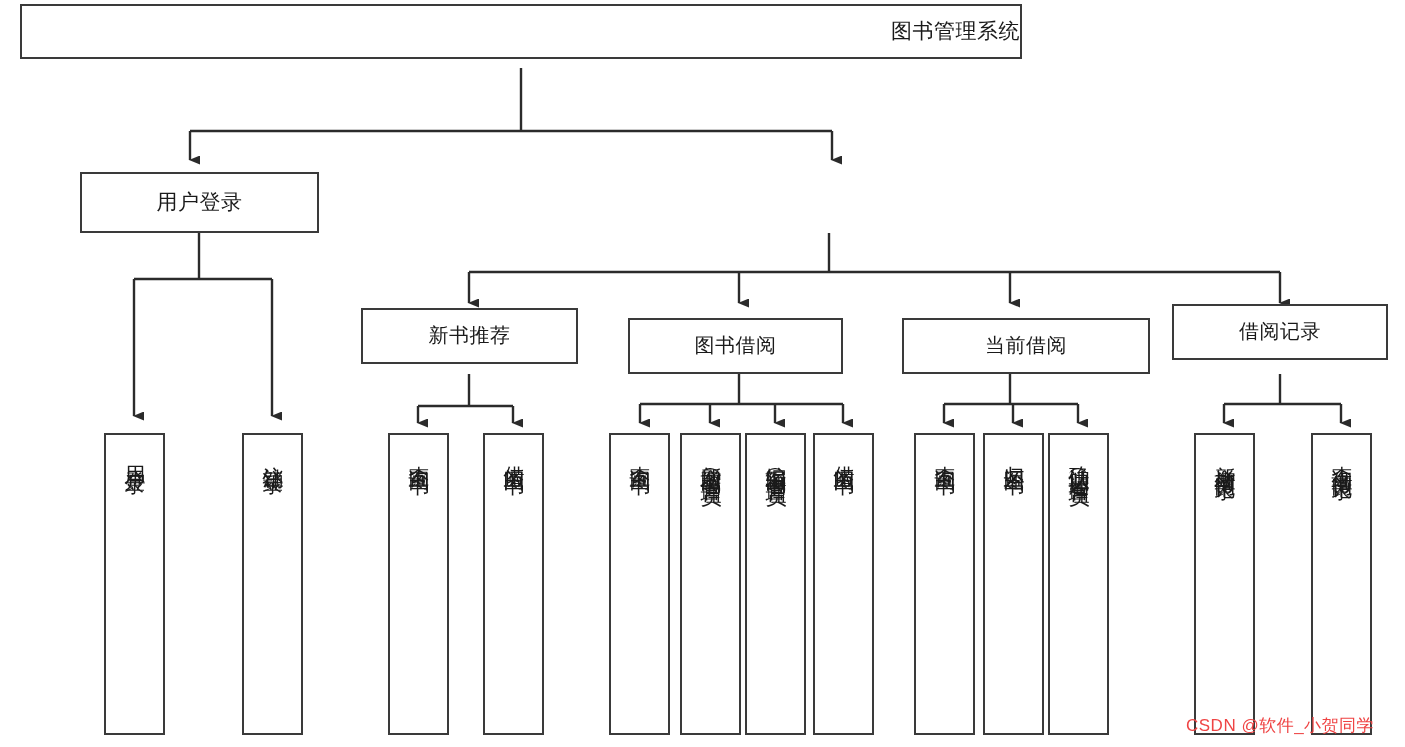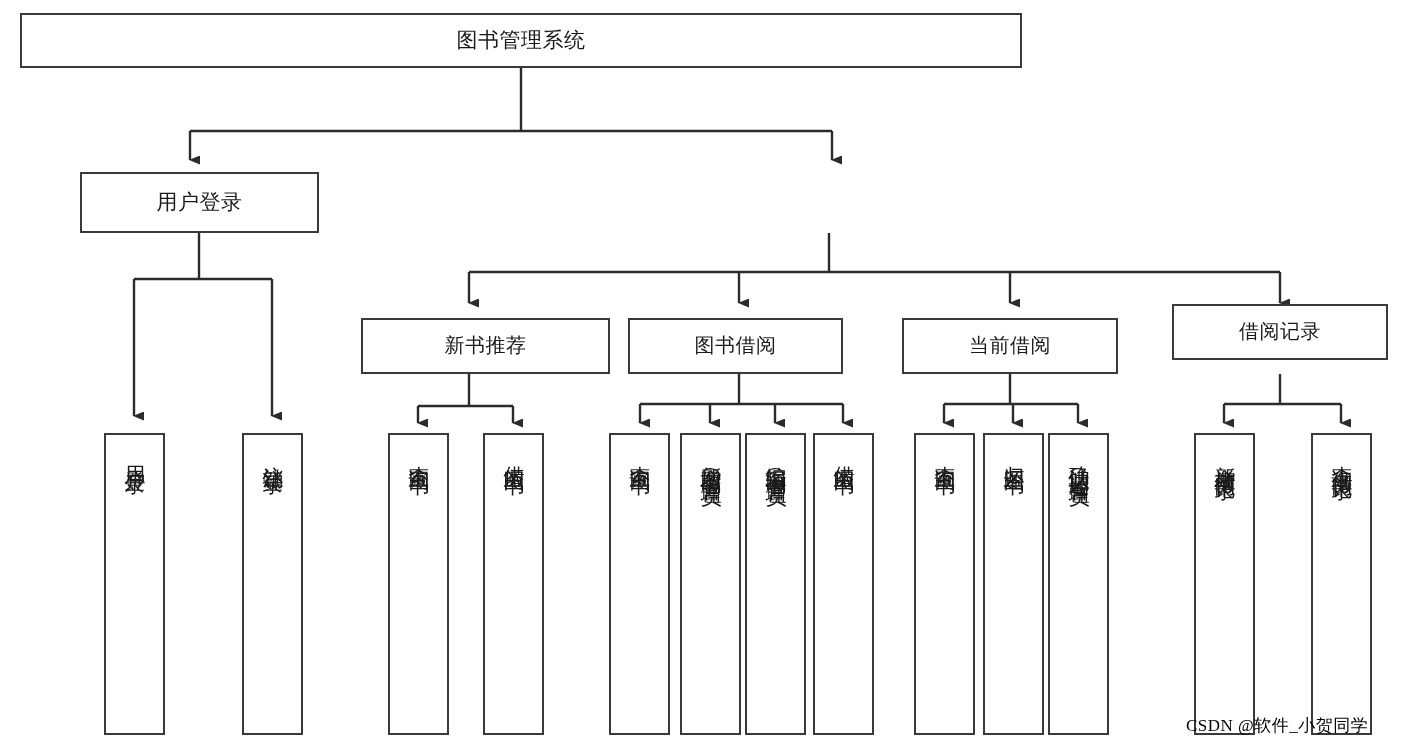--- a/index.html
+++ b/index.html
@@ -64,25 +64,25 @@
     line-height: 1.0;
     letter-spacing: 3px;
     white-space: normal;
     max-height: 270px;
   }
   .watermark {
     position: absolute;
     left: 1186px;
     top: 714px;
     font-size: 17px;
-    color: #000000;
+    color: #ef4444;
     letter-spacing: 0.5px;
     white-space: nowrap;
     z-index: 5;
-    font-family: Liberation Serif, serif;
+    font-family: Liberation Sans, sans-serif;
   }
 </style>
 </head>
 <body>
 
 <div id="diagram-canvas">
 
   <svg id="edges-layer" viewBox="0 0 1405 747" width="1405" height="747">
     <defs>
       <marker id="arrowhead" markerWidth="9" markerHeight="11" refX="4.5" refY="10" orient="auto" markerUnits="userSpaceOnUse">
@@ -126,35 +126,35 @@
       <path d="M1013,404 L1013,423" marker-end="url(#arrowhead)"></path>
       <path d="M1078,404 L1078,423" marker-end="url(#arrowhead)"></path>
 
       <path d="M1280,374 L1280,404"></path>
       <path d="M1224,404 L1341,404"></path>
       <path d="M1224,404 L1224,423" marker-end="url(#arrowhead)"></path>
       <path d="M1341,404 L1341,423" marker-end="url(#arrowhead)"></path>
     </g>
   </svg>
 
-  <div class="node horizontal" style="left:20px; top:13px; width:1002px; height:55px;">
+  <div class="node horizontal" style="left:20px; top:4px; width:1002px; height:55px;justify-content:flex-end;">
     <span class="node-label">图书管理系统</span>
   </div>
 
   <div class="node horizontal" style="left:80px; top:172px; width:239px; height:61px;">
     <span class="node-label">用户登录</span>
   </div>
 
-  <div class="node level3" style="left:361px; top:318px; width:249px; height:56px;align-items:center;">
+  <div class="node level3" style="left:361px; top:308px; width:217px; height:56px;align-items:center;">
     <span class="node-label">新书推荐</span>
   </div>
   <div class="node level3" style="left:628px; top:318px; width:215px; height:56px;">
     <span class="node-label">图书借阅</span>
   </div>
-  <div class="node level3" style="left:902px; top:318px; width:216px; height:56px;">
+  <div class="node level3" style="left:902px; top:318px; width:248px; height:56px;">
     <span class="node-label">当前借阅</span>
   </div>
   <div class="node level3" style="left:1172px; top:304px; width:216px; height:56px;">
     <span class="node-label">借阅记录</span>
   </div>
 
   <div class="node leaf" style="left:104px; top:433px; width:61px; height:302px;">
     <span class="node-label">用户登录</span>
   </div>
   <div class="node leaf" style="left:242px; top:433px; width:61px; height:302px;">

